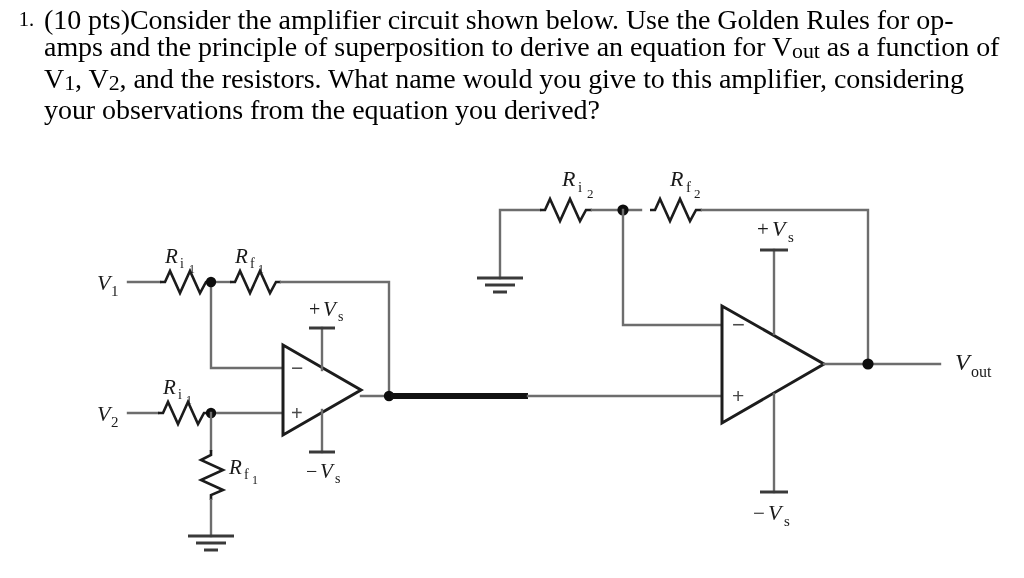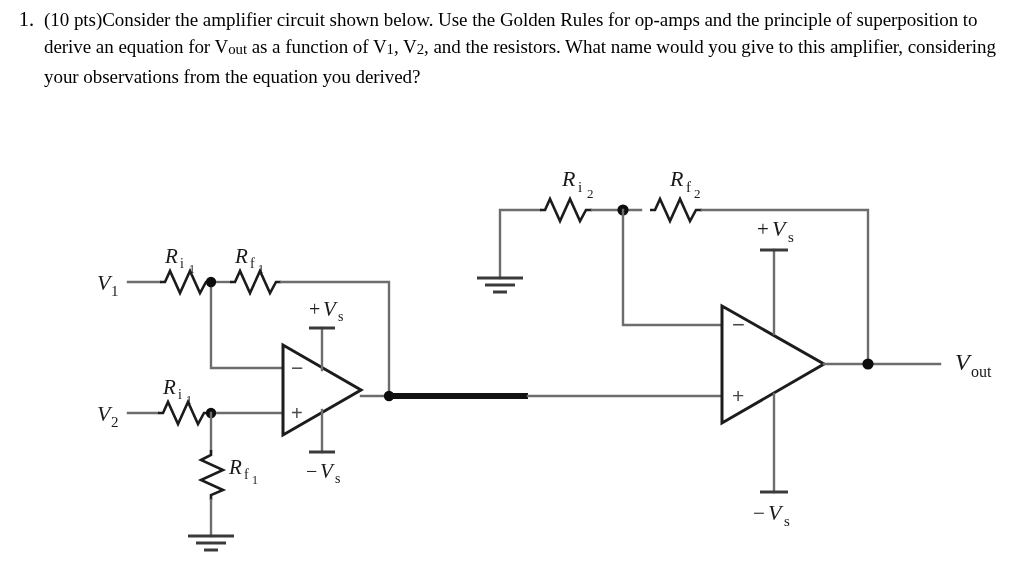--- a/index.html
+++ b/index.html
@@ -31,21 +31,21 @@
     width: 36px;
     flex: 0 0 36px;
     text-align: right;
     padding-right: 10px;
     font-size: 20.5px;
     line-height: 27px;
     box-sizing: border-box;
   }
   #question-text {
     flex: 1 1 auto;
-    font-size: 19px;
+    font-size: 28px;
     line-height: 27px;
     text-align: left;
     letter-spacing: -0.05px;
   }
   #question-text .var {
     font-style: normal;
   }
   .sm {
     font-size: 0.78em;
     vertical-align: -0.08em;

